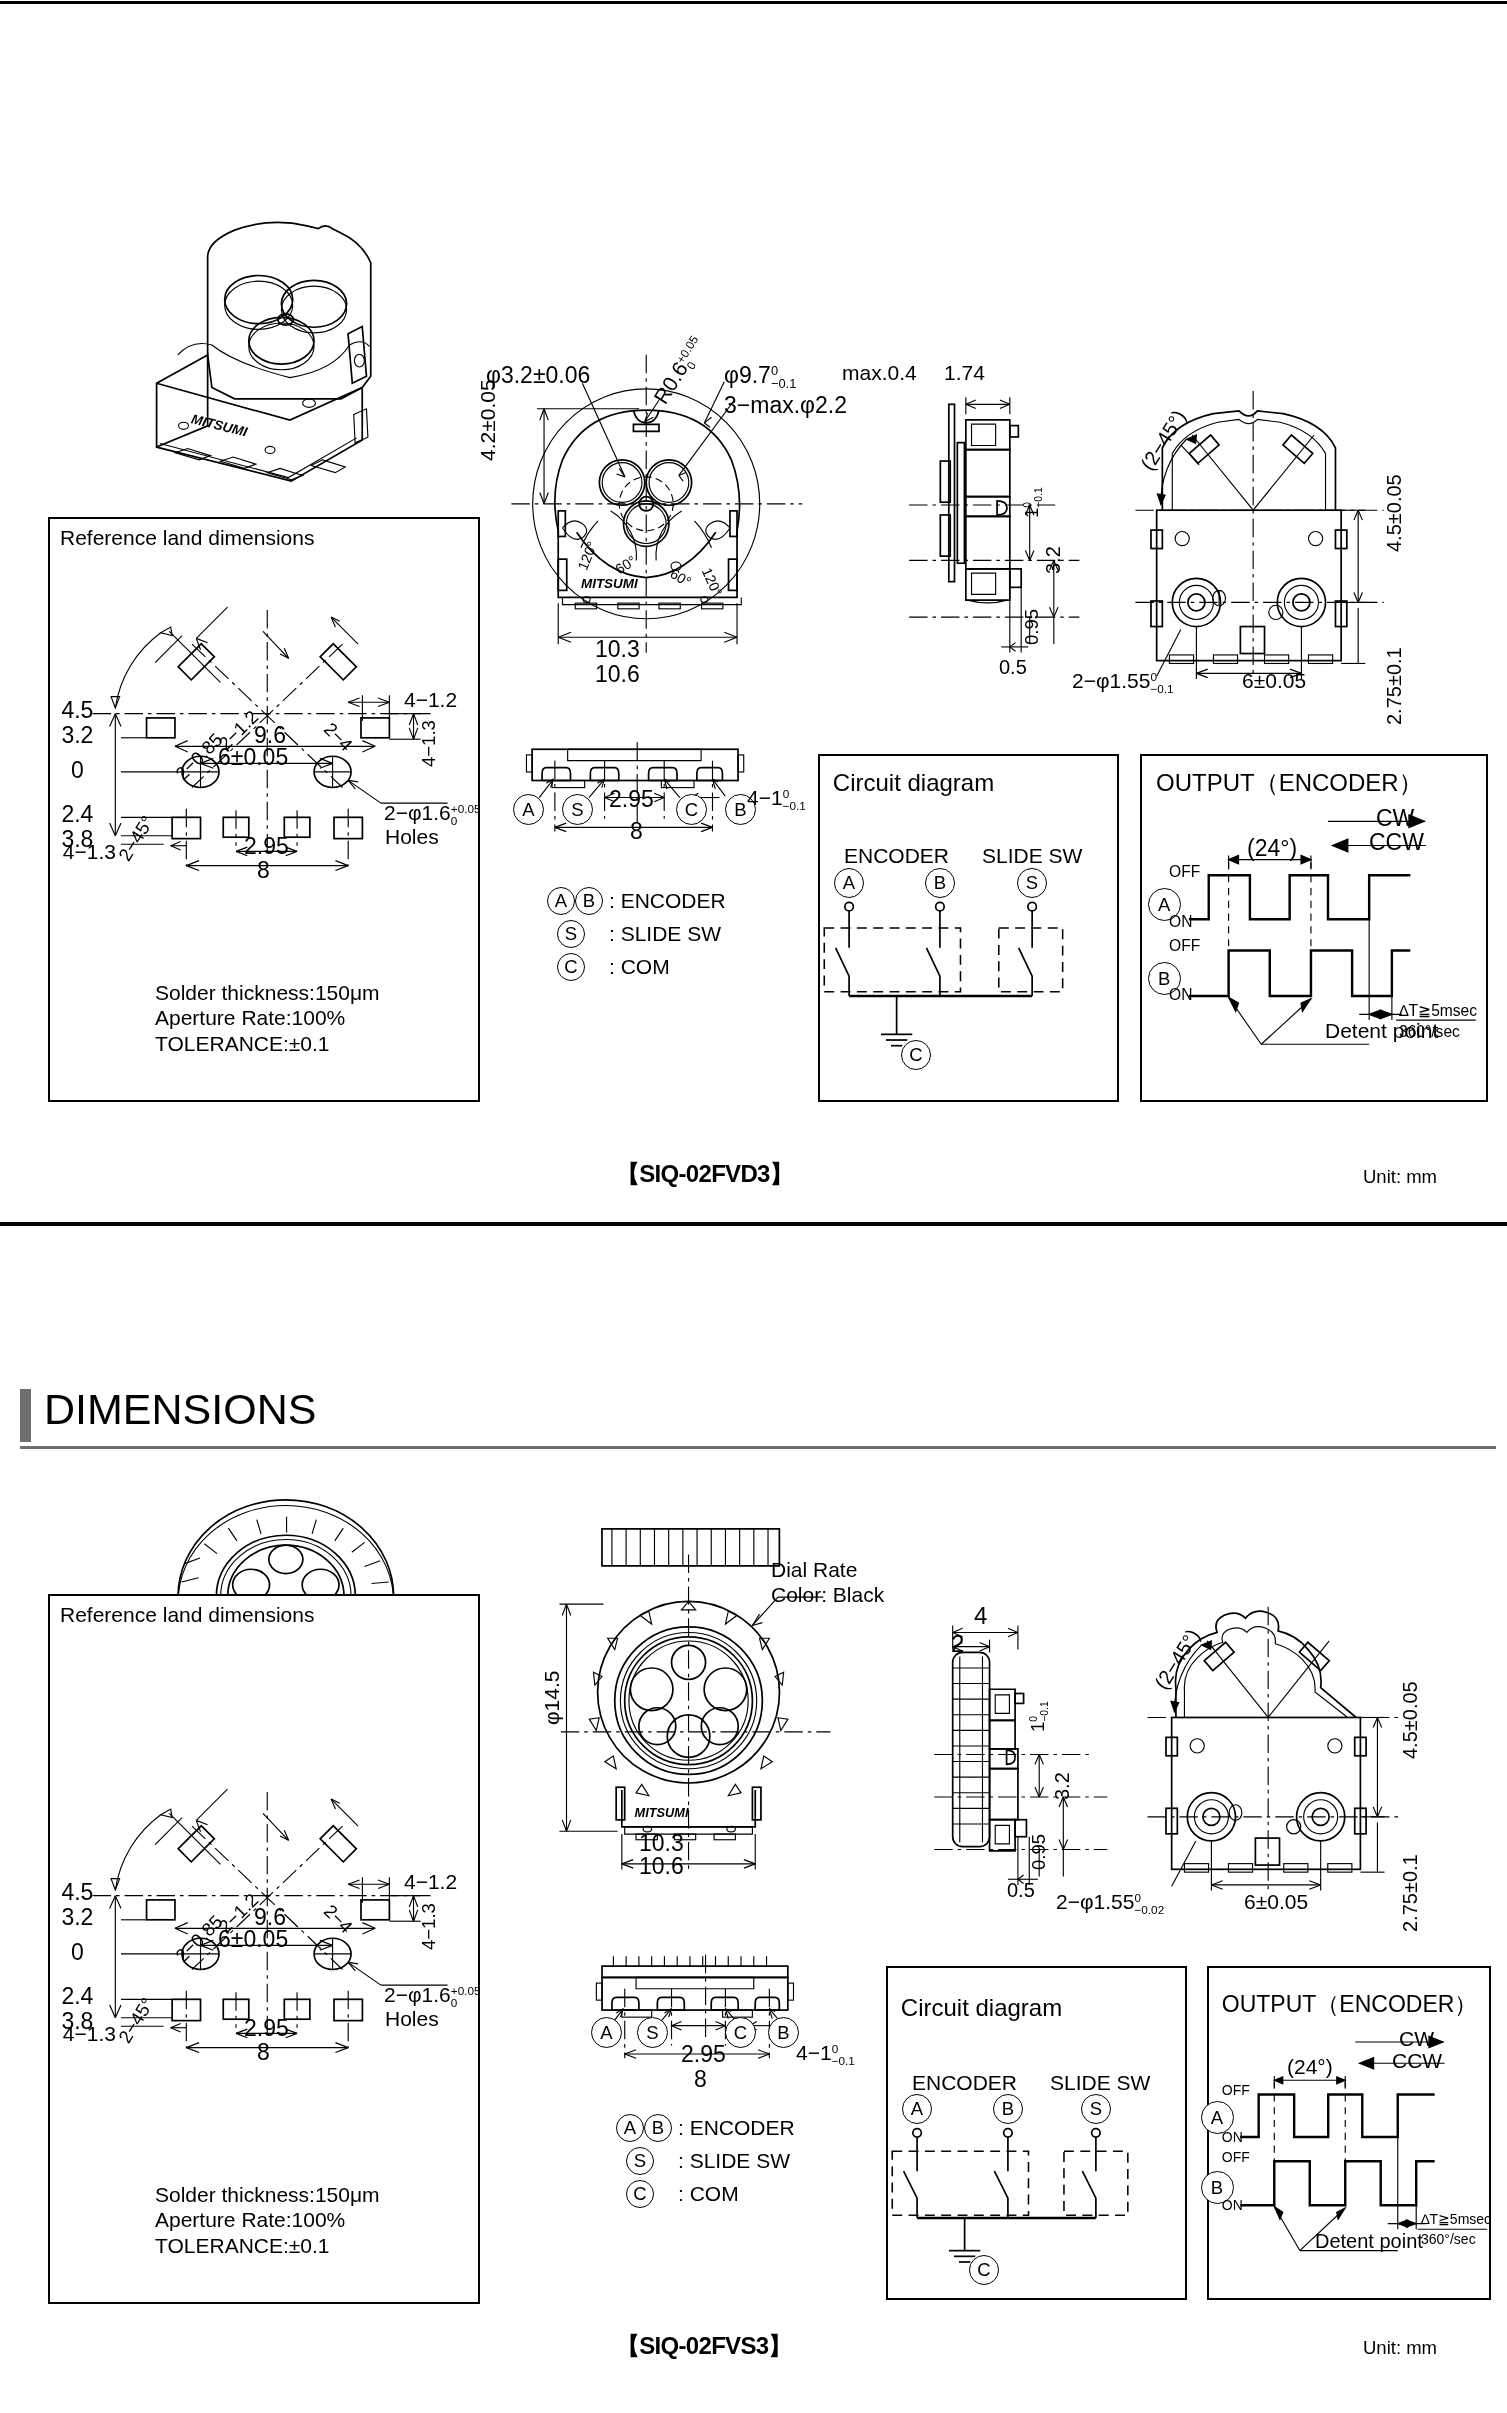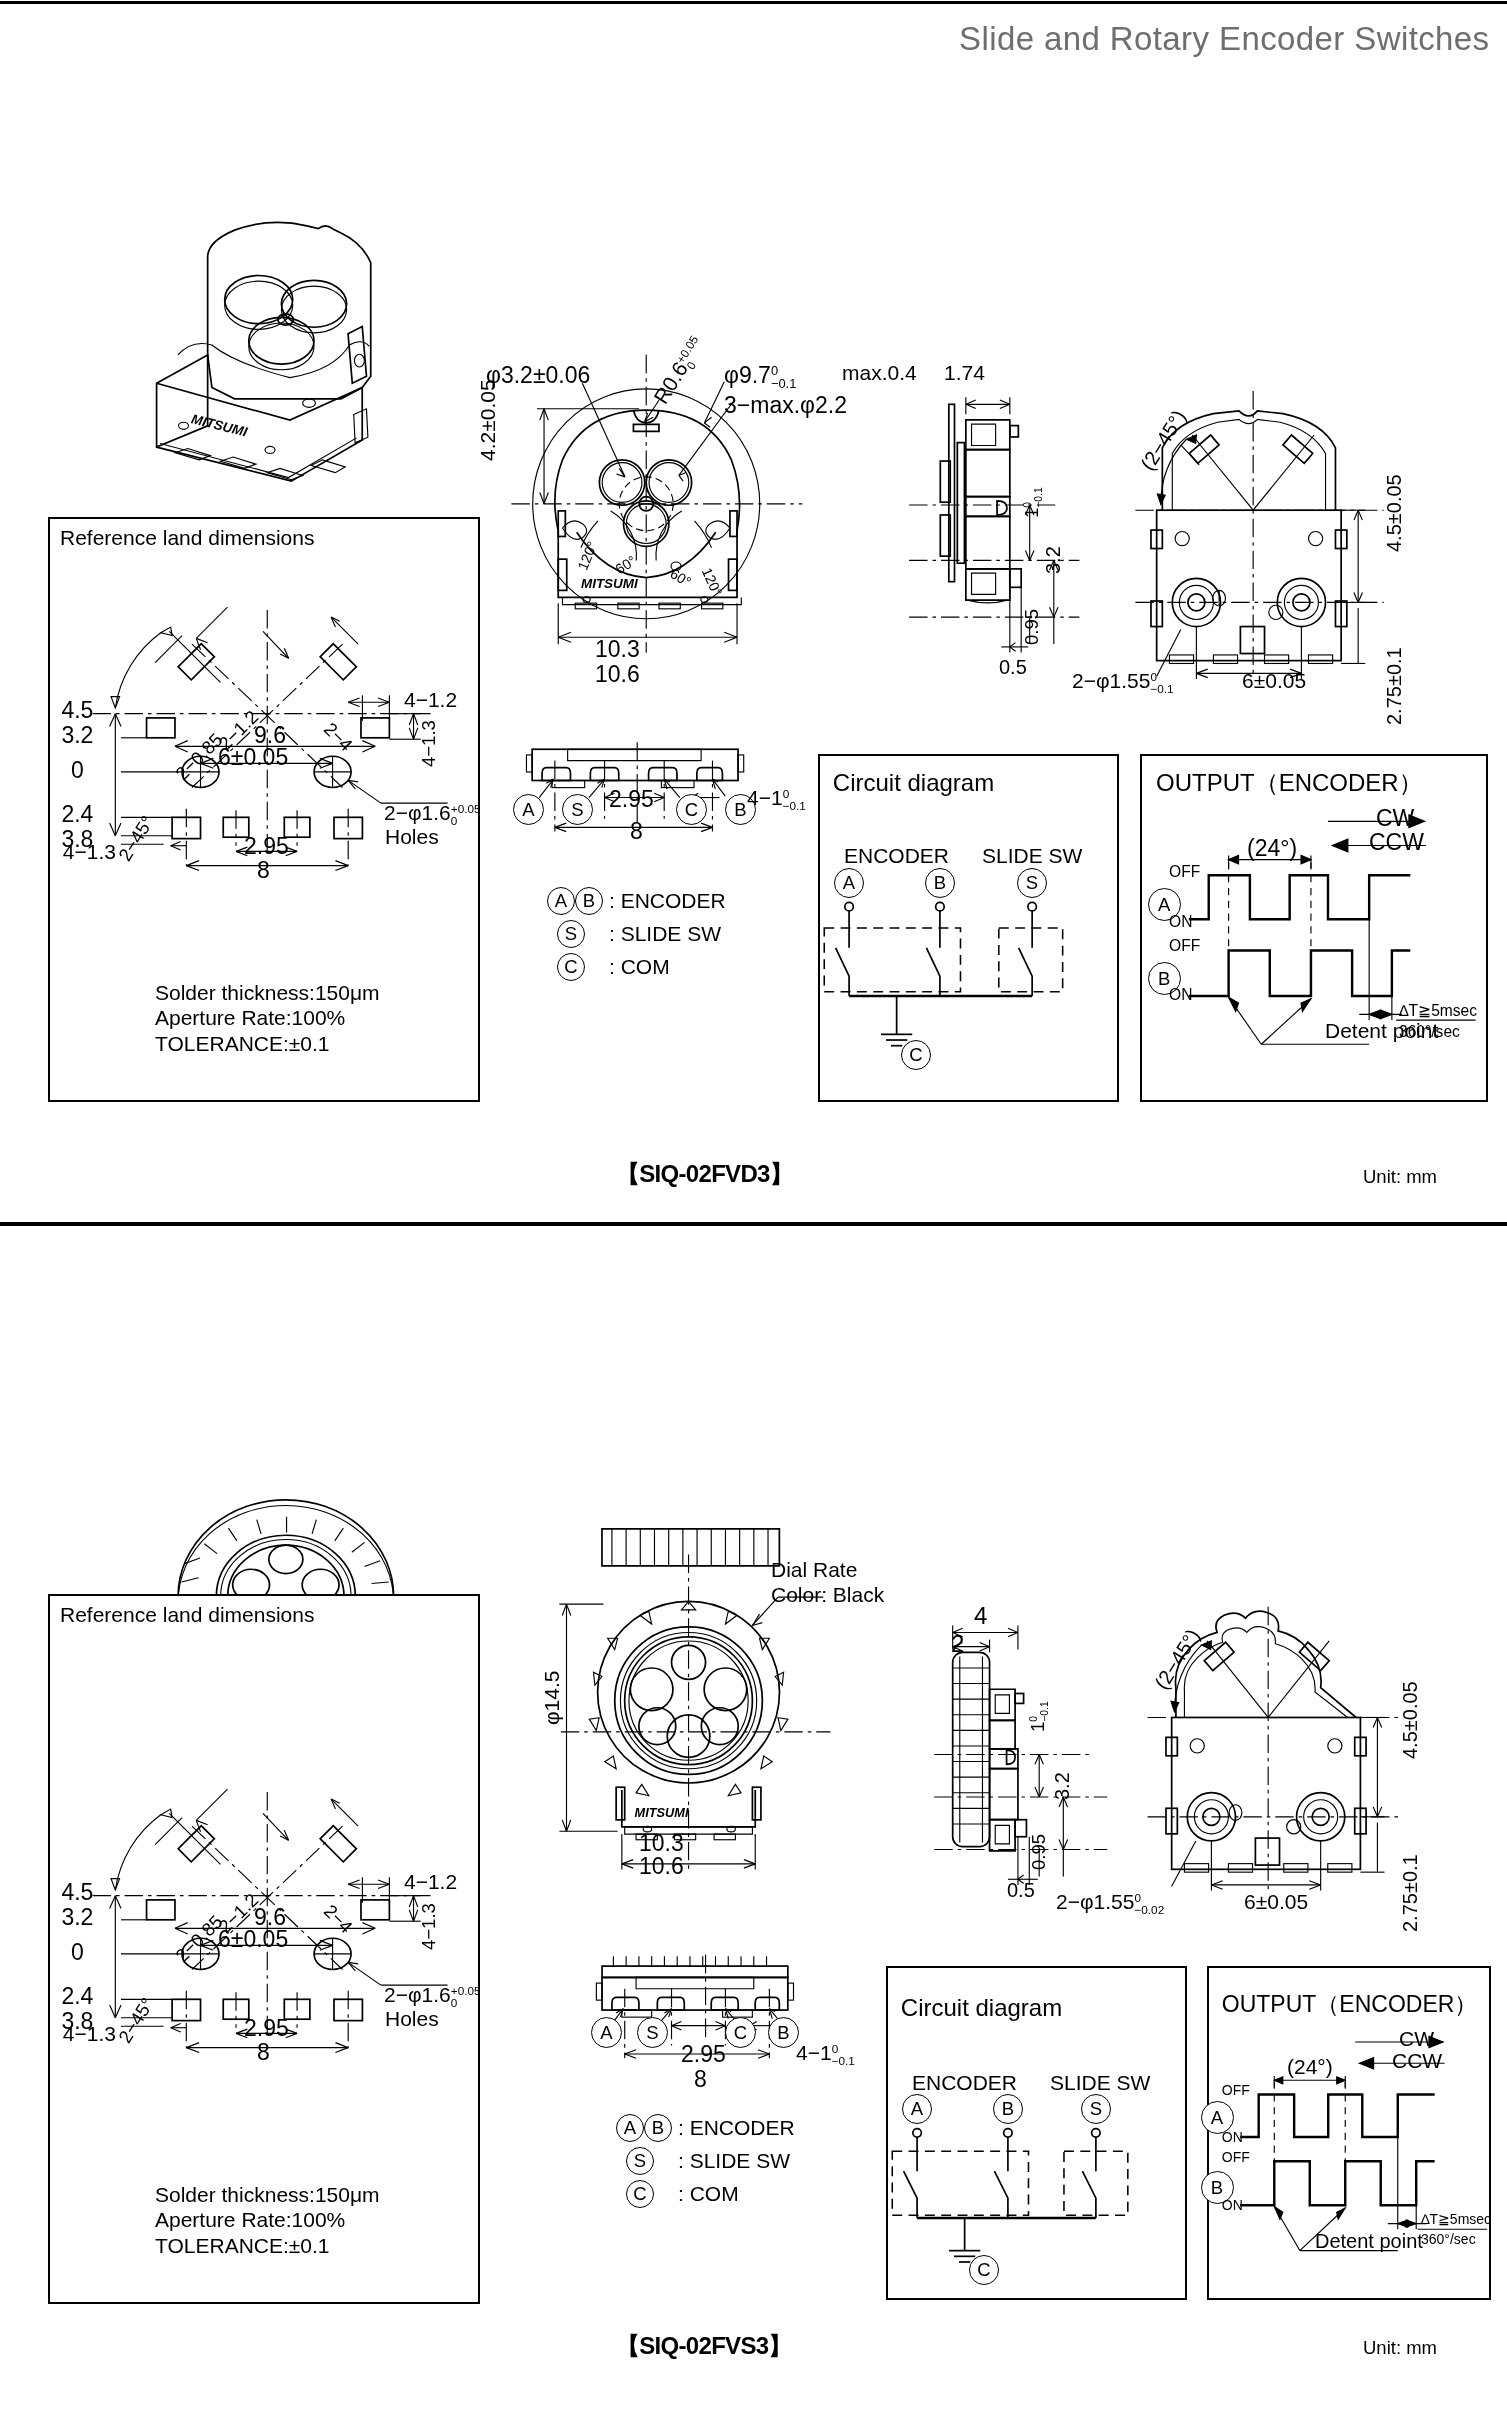--- a/index.html
+++ b/index.html
@@ -57,21 +57,20 @@
   .thick  { fill:none; stroke:#000; stroke-width:3.4; }
   .dash   { fill:none; stroke:#000; stroke-width:2.2; stroke-dasharray:14 9; }
   .center { fill:none; stroke:#000; stroke-width:1.6; stroke-dasharray:26 7 5 7; }
 </style>
 </head>
 <body>
 
 <div class="page">
 
   <div class="hdr-rule"></div>
-  <div class="hdr-title">Slide and Rotary Encoder Switches</div>
 
   <svg width="369" height="312" style="left:121px; top:206px;" viewBox="0 0 520 440">
     <g transform="translate(10,10)">
       <path class="stroke" d="M112,200 L112,62 Q112,40 150,24 Q200,6 252,18 L268,22 Q278,14 288,22 L300,28
                                Q330,42 342,70 L342,230 L330,246 L300,262 L150,262 L118,246 Z"></path>
       <path class="stroke" d="M112,200 L40,240 L40,330 L112,300 Z"></path>
       <path class="stroke" d="M40,330 L230,378 L330,320 L330,246"></path>
       <path class="stroke" d="M40,240 L228,292 L330,246"></path>
       <path class="thin" d="M45,325 L226,373 L322,317"></path>
       <ellipse class="stroke" cx="184" cy="122" rx="48" ry="34"></ellipse>
@@ -629,20 +628,25 @@
         <line class="thin" x1="358" y1="372" x2="470" y2="372"></line>
       </g>
     </svg>
   </div>
 
   <div class="cap-part" style="left:616px; top:1158px;">【SIQ-02FVD3】</div>
   <div class="cap-unit" style="left:1363px; top:1166px;">Unit: mm</div>
 
   <div class="sec-sep" style="top:1222px;"></div>
 
+  <div class="dim-head">
+    <div class="dim-bar"></div>
+    <div class="dim-txt">DIMENSIONS</div>
+    <div class="dim-underline"></div>
+  </div>
 
   <svg width="312" height="284" style="left:149px; top:1484px;" viewBox="0 0 440 400">
     <g transform="translate(8,8)">
       <ellipse class="stroke" cx="185" cy="150" rx="152" ry="136"></ellipse>
       <ellipse class="thin" cx="185" cy="158" rx="152" ry="136"></ellipse>
       <g class="thin">
         <path d="M42,104 l22,-8 M38,130 l24,-6 M38,158 l24,-4 M42,186 l24,-2
                  M54,214 l24,-6 M74,240 l22,-10 M102,262 l20,-14 M136,276 l16,-16
                  M176,284 l10,-20 M216,282 l4,-22 M254,270 l-2,-22 M288,250 l-8,-20
                  M312,224 l-14,-16 M328,194 l-20,-10 M334,162 l-24,-4 M330,130 l-24,2

